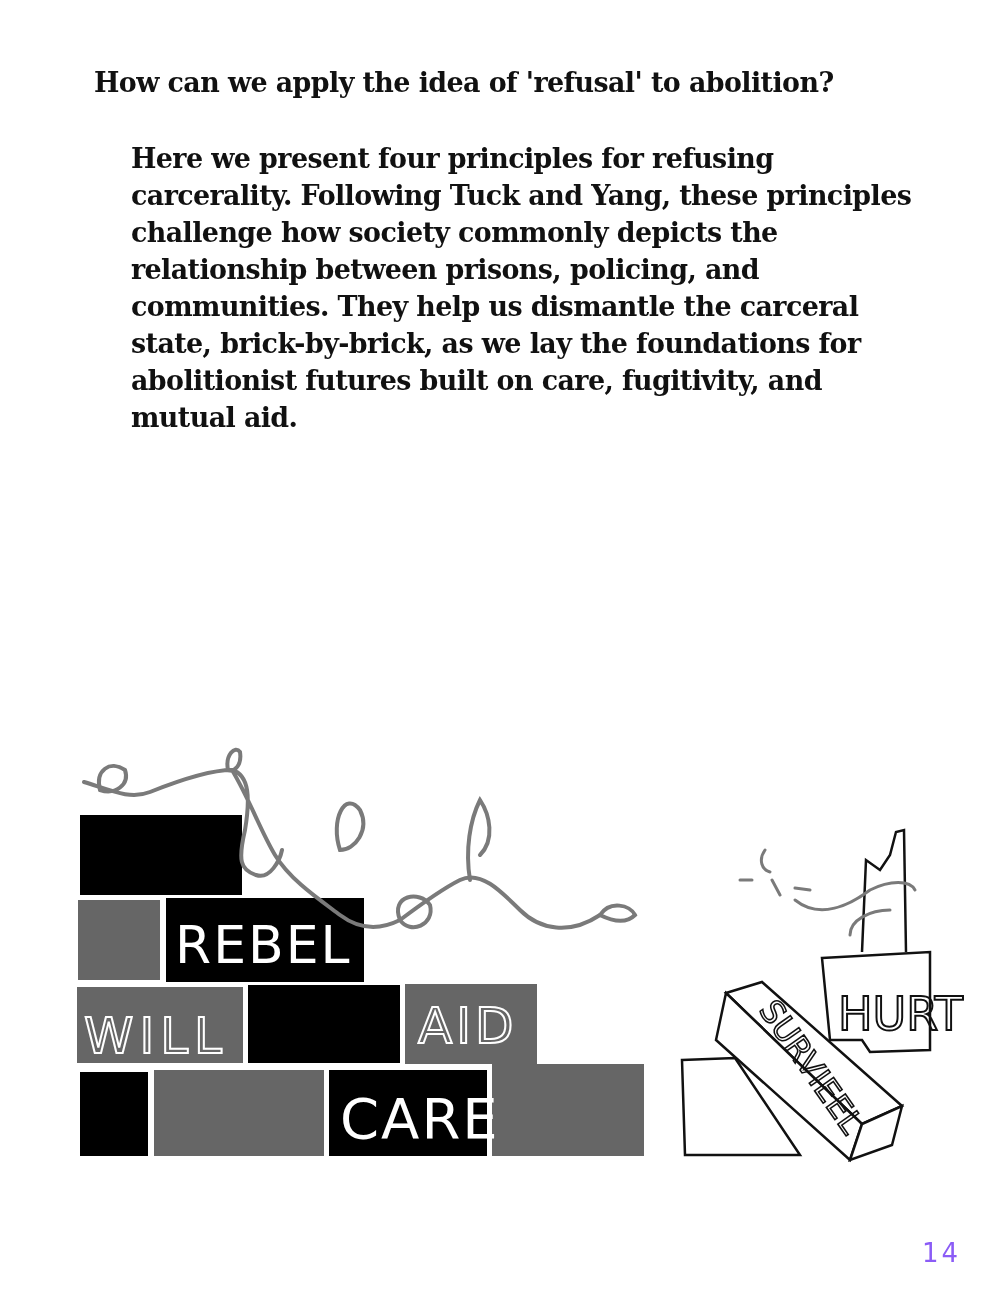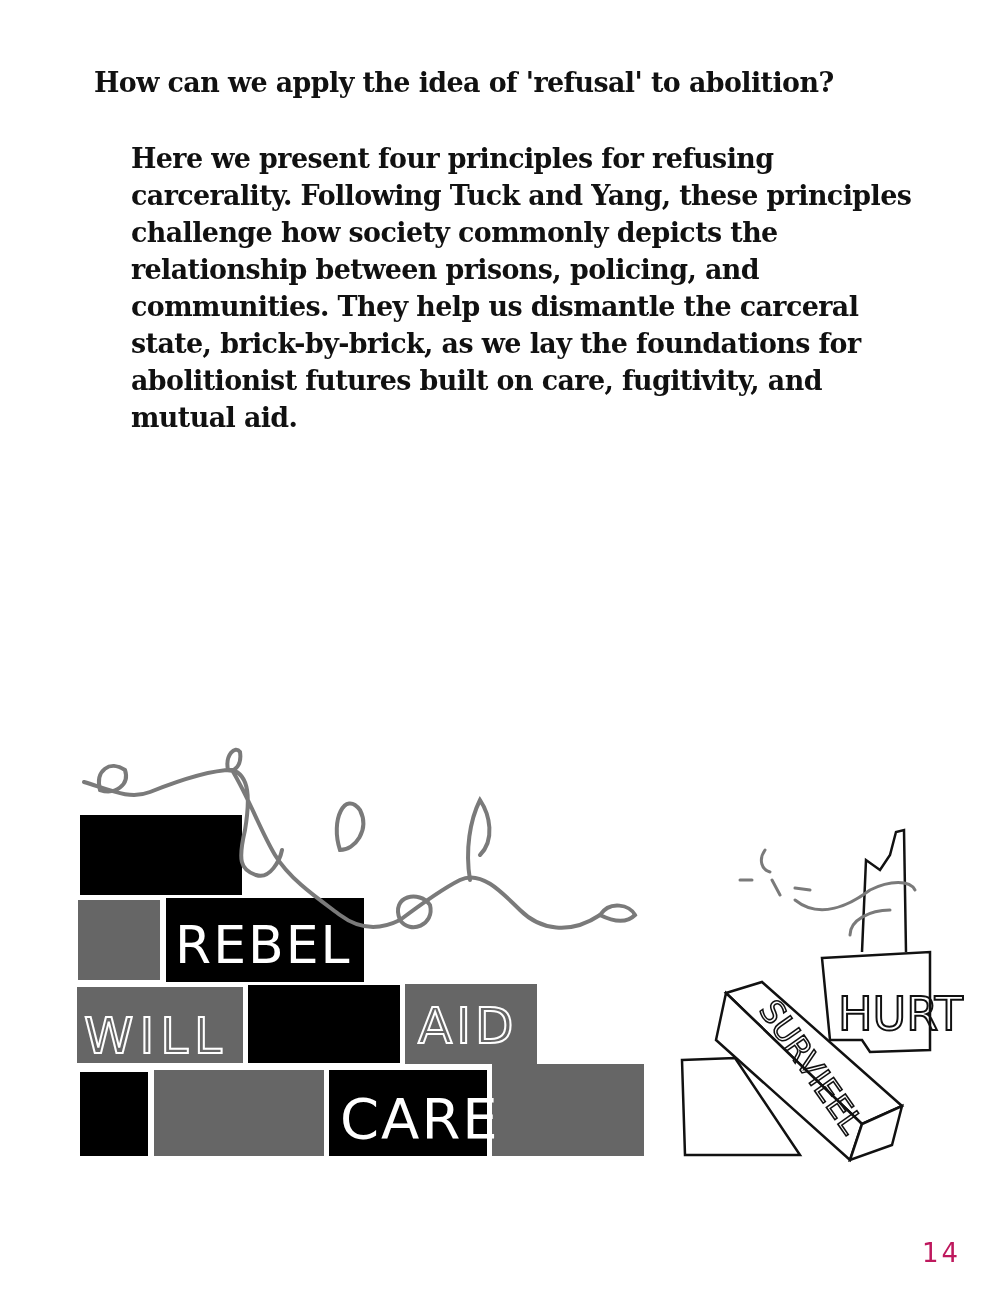--- a/index.html
+++ b/index.html
@@ -2,21 +2,21 @@
 <html><head>
   <meta charset="utf-8">
   <style>
     html, body { margin:0; padding:0; background:#ffffff; }
     body { width:1003px; height:1298px; position:relative; overflow:hidden;
            font-family:"DejaVu Serif", serif; color:#111; }
     .q { position:absolute; left:94px; top:66px; font-size:28px; font-weight:bold; letter-spacing:-0.6px; white-space:nowrap; transform:scaleX(0.96); transform-origin:left top; }
     .para { position:absolute; left:94px; top:140px; width:840px; font-size:28px; font-weight:bold; line-height:37px; letter-spacing:-0.6px;margin-left:37px; }
     .para span { display:block; white-space:nowrap; transform:scaleX(0.96); transform-origin:left top; }
     .illus { position:absolute; left:0; top:0; }
-    .pagenum { position:absolute; left:922px; top:1238px; font-family:"DejaVu Sans", sans-serif; font-size:26px; color:#be185d; letter-spacing:3px; }
+    .pagenum { position:absolute; left:922px; top:1238px; font-family:"DejaVu Sans", sans-serif; font-size:26px; color:#8b5cf6; letter-spacing:3px; }
     .hand { font-family:"DejaVu Sans", sans-serif; fill:none; }
   </style>
 </head>
 <body>
 
 <div class="q">How can we apply the idea of 'refusal' to abolition?</div>
 
 <div class="para">
   <span>Here we present four principles for refusing</span>
   <span>carcerality. Following Tuck and Yang, these principles</span>

